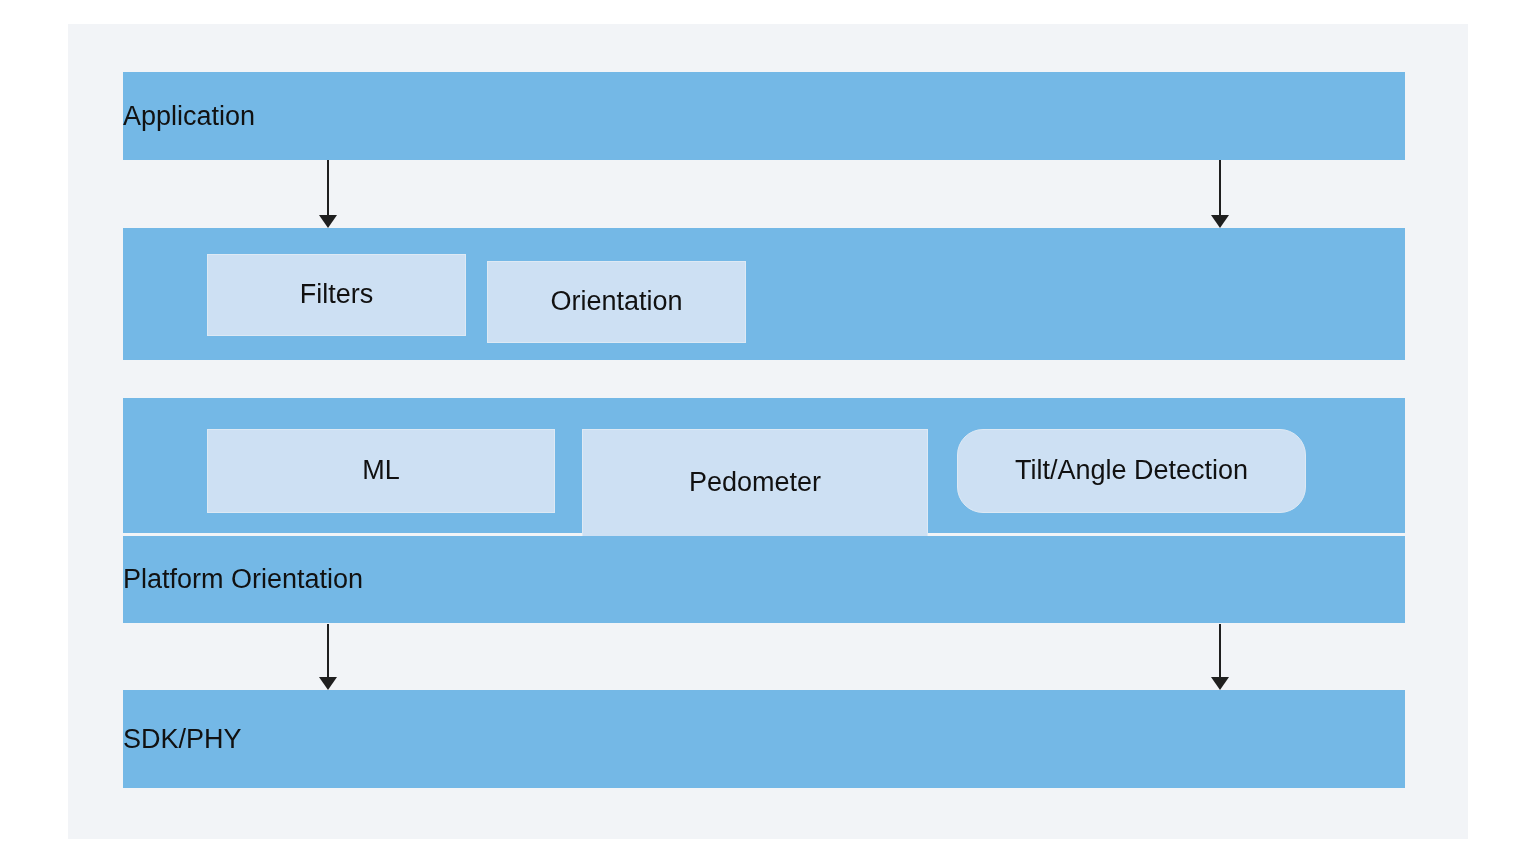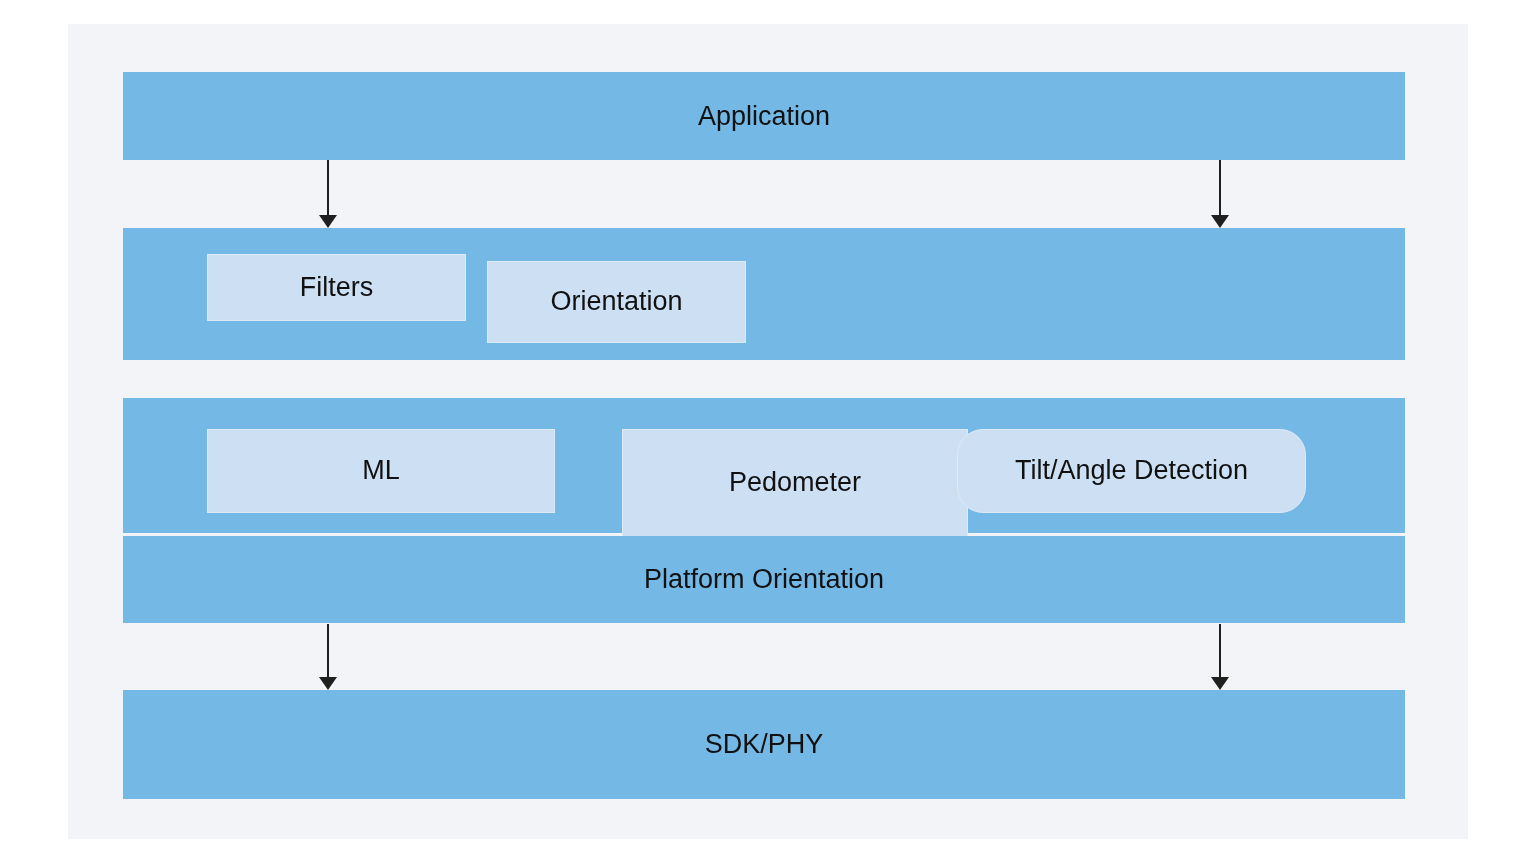--- a/index.html
+++ b/index.html
@@ -23,52 +23,52 @@
     height: 815px;
     background: #f2f4f7;
   }
   .layer-bar {
     position: absolute;
     left: 55px;
     width: 1282px;
     background: #74b8e6;
     display: flex;
     align-items: center;
-    justify-content: center;
+    justify-content: flex-start;
     color: #111111;
     font-size: 27px;
   }
   .bar-application   { top: 48px;  height: 88px;  }
   .bar-middleware    { top: 204px; height: 132px; }
   .bar-algorithms    { top: 374px; height: 135px; }
   .bar-platform      { top: 512px; height: 87px;  }
-  .bar-sdk           { top: 666px; height: 109px;  }
+  .bar-sdk           { top: 666px; height: 98px;  }
 
   .inner-box {
     position: absolute;
     background: #cde0f3;
     border: 1px solid #dde9f4;
     box-sizing: border-box;
     display: flex;
     align-items: center;
     justify-content: center;
     text-align: center;
     color: #111111;
     font-size: 27px;
     line-height: 1.32;
     white-space: pre-line;
   }
   
-  .box-filters      { left: 84px;  top: 26px; width: 259px; height: 67px; }
+  .box-filters      { left: 84px;  top: 26px; width: 259px; height: 82px; }
   .box-orientation  { left: 364px; top: 33px; width: 259px; height: 82px; }
   .box-magnetic     { left: 642px; top: 26px; width: 260px; height: 82px; }
   .box-vibration    { left: 922px; top: 26px; width: 260px; height: 82px; }
   
   .box-ml           { left: 84px;  top: 31px; width: 348px; height: 84px; }
-  .box-pedometer    { left: 459px; top: 31px; width: 346px; height: 108px; margin-left: 40px; }
+  .box-pedometer    { left: 459px; top: 31px; width: 346px; height: 108px; }
   .box-tilt         { left: 834px; top: 31px; width: 349px; height: 84px; border-radius: 26px; }
 
   .down-arrow {
     position: absolute;
     width: 18px;
   }
   .down-arrow .shaft {
     position: absolute;
     left: 8px;
     top: 0;

